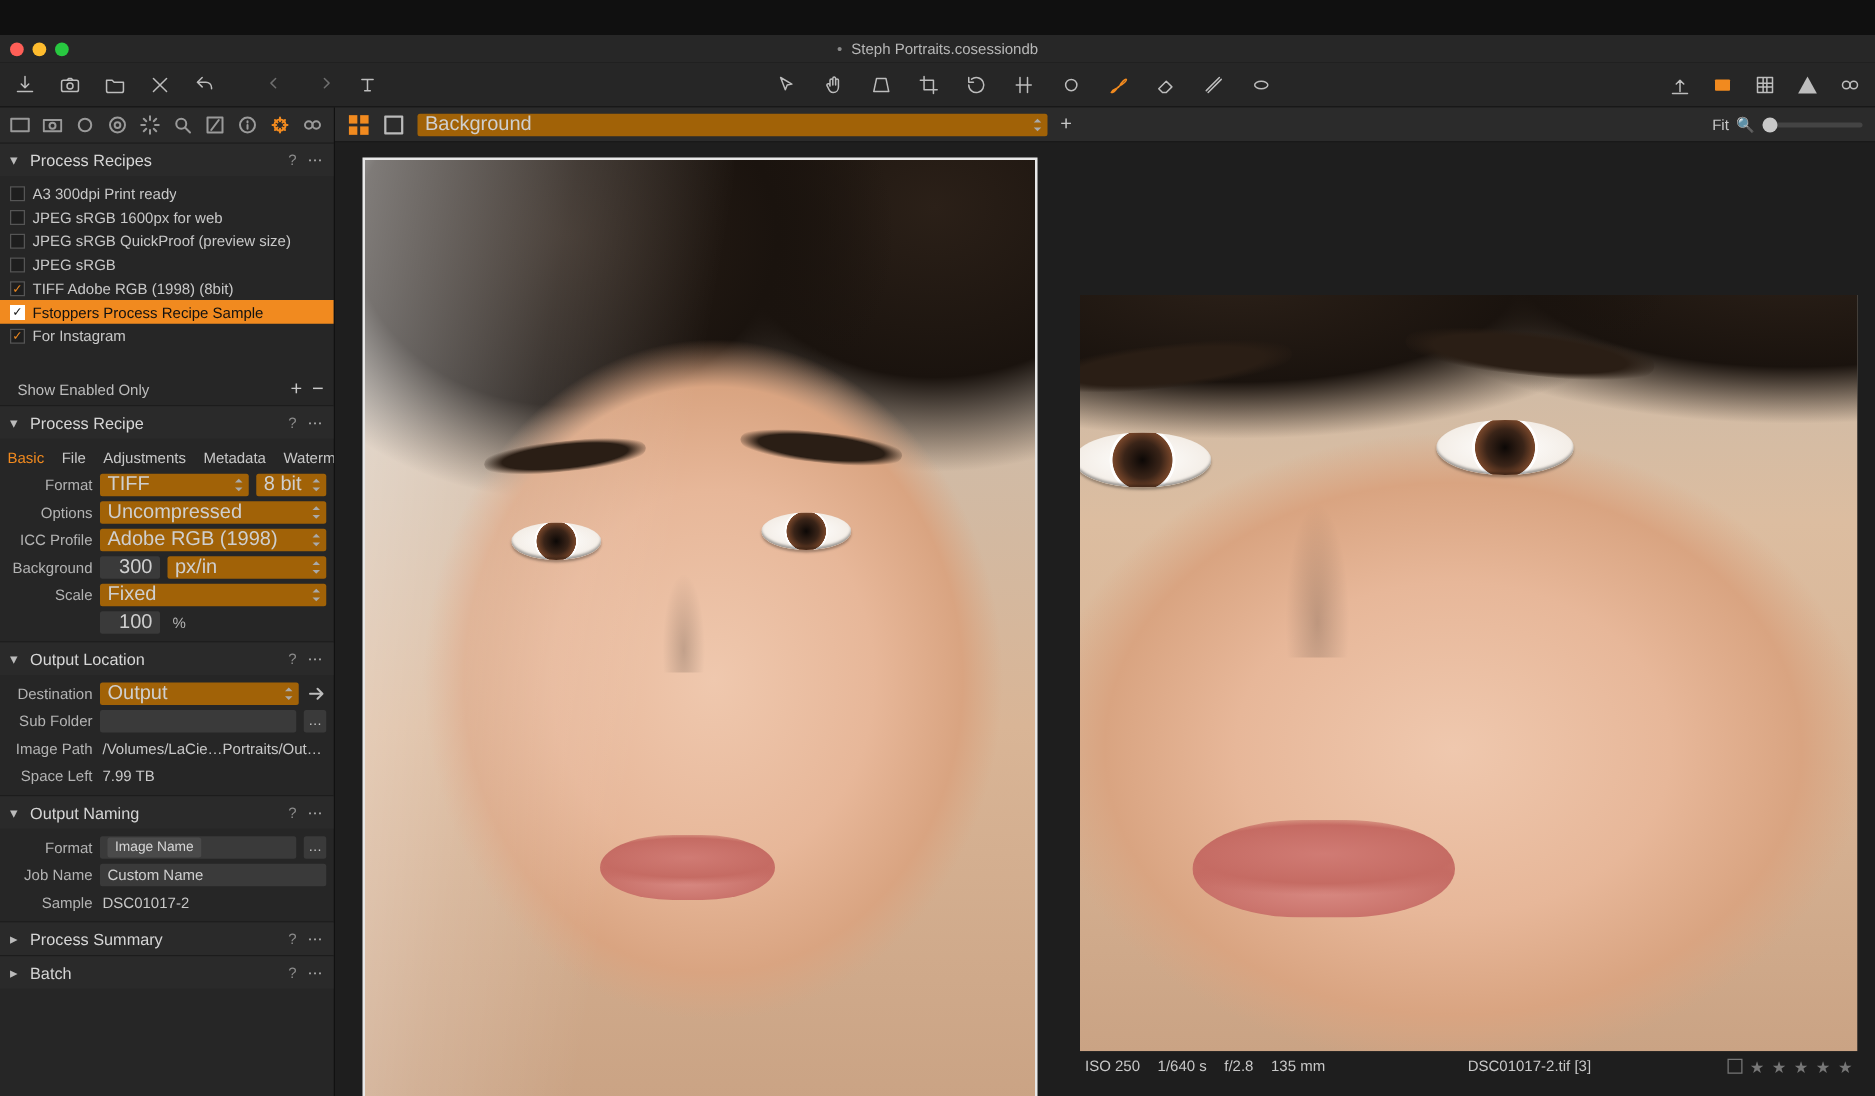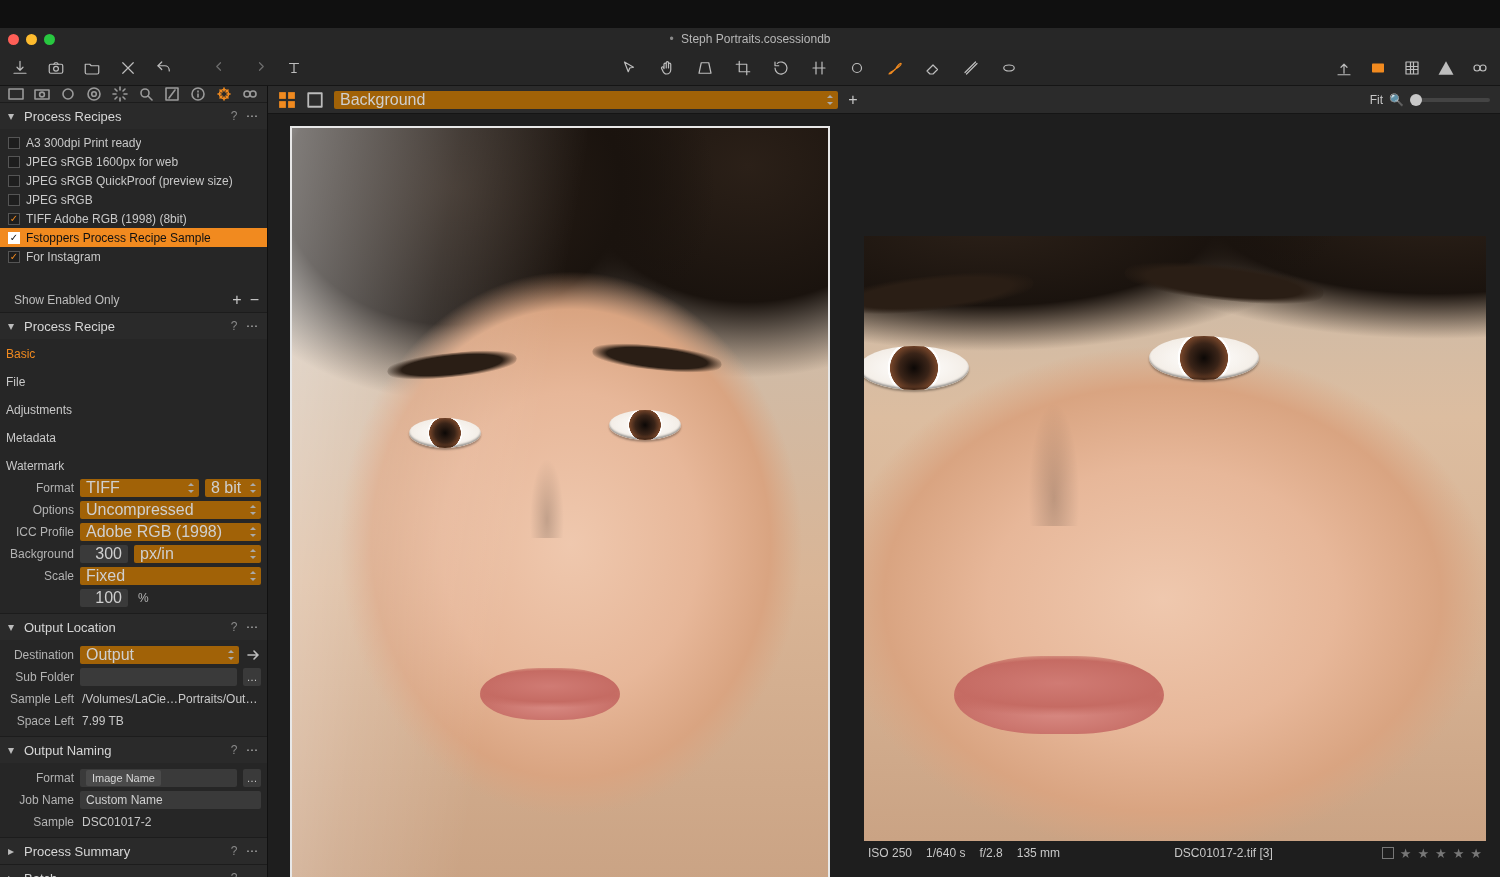--- a/index.html
+++ b/index.html
@@ -39,21 +39,21 @@
   .panel-head .hlp{color:#8a8a8a;width:12px;text-align:center;}
   .panel-head .dots{color:#bbb;letter-spacing:1px;}
   .panel-body{padding:4px 0;}
   .recipe{display:flex;align-items:center;height:19px;padding:0 8px;gap:6px;}
   .recipe .cb{width:12px;height:12px;border:1px solid #555;background:#1e1e1e;display:flex;align-items:center;justify-content:center;font-size:10px;}
   .recipe .cb.on{color:var(--accent);}
   .recipe .lbl{font-size:12px;color:#c8c8c8;white-space:nowrap;overflow:hidden;text-overflow:ellipsis;}
   .recipe.sel{background:var(--accent);} .recipe.sel .lbl{color:#111;} .recipe.sel .cb{background:#fff;border-color:#fff;color:#111;}
   .show-row{display:flex;align-items:center;height:24px;padding:0 8px;gap:6px;margin-top:18px;}
   .show-row .plusminus{margin-left:auto;display:flex;gap:8px;color:#c8c8c8;font-size:16px;}
-  .tabs{display:flex;gap:14px;padding:4px 6px;font-size:12px;flex-direction:column;}
+  .tabs{display:flex;gap:14px;padding:4px 6px;font-size:12px;}
   .tabs .t{color:#c8c8c8;} .tabs .t.active{color:var(--accent);}
   .field{display:flex;align-items:center;height:22px;padding:0 6px;gap:6px;}
   .field .flabel{width:68px;text-align:right;color:#b3b3b3;font-size:12px;}
   .select{flex:1;background:#a16207;height:18px;border-radius:2px;display:flex;align-items:center;padding:0 6px;color:#cfcfcf;font-size:16px;position:relative;}
   .select.small{flex:0 0 56px;}
   .select::after{content:"";position:absolute;right:5px;top:4px;border-left:3px solid transparent;border-right:3px solid transparent;border-bottom:3px solid #aaa;}
   .select::before{content:"";position:absolute;right:5px;bottom:4px;border-left:3px solid transparent;border-right:3px solid transparent;border-top:3px solid #aaa;}
   .numbox{width:48px;background:#3a3a3a;height:18px;border-radius:2px;display:flex;align-items:center;justify-content:flex-end;padding:0 6px;color:#cfcfcf;font-size:16px;}
   .unit{color:#b3b3b3;font-size:12px;margin-left:4px;}
   .smallbtn{width:18px;height:18px;background:#3a3a3a;border-radius:2px;display:flex;align-items:center;justify-content:center;color:#c8c8c8;font-size:11px;}
@@ -472,21 +472,21 @@
               </div>
           </div>
           <div class="field">
             <div class="flabel">Sub Folder</div>
             <div class="textinput">
                 <span></span>
               </div>
             <div class="smallbtn">…</div>
           </div>
           <div class="field">
-            <div class="flabel">Sample Left</div>
+            <div class="flabel">Image Path</div>
             <div class="textval" style="flex:1">/Volumes/LaCie…Portraits/Output</div>
           </div>
           <div class="field">
             <div class="flabel">Space Left</div>
             <div class="textval">7.99 TB</div>
           </div>
         </div>
       </div>
 
       <div class="panel">

